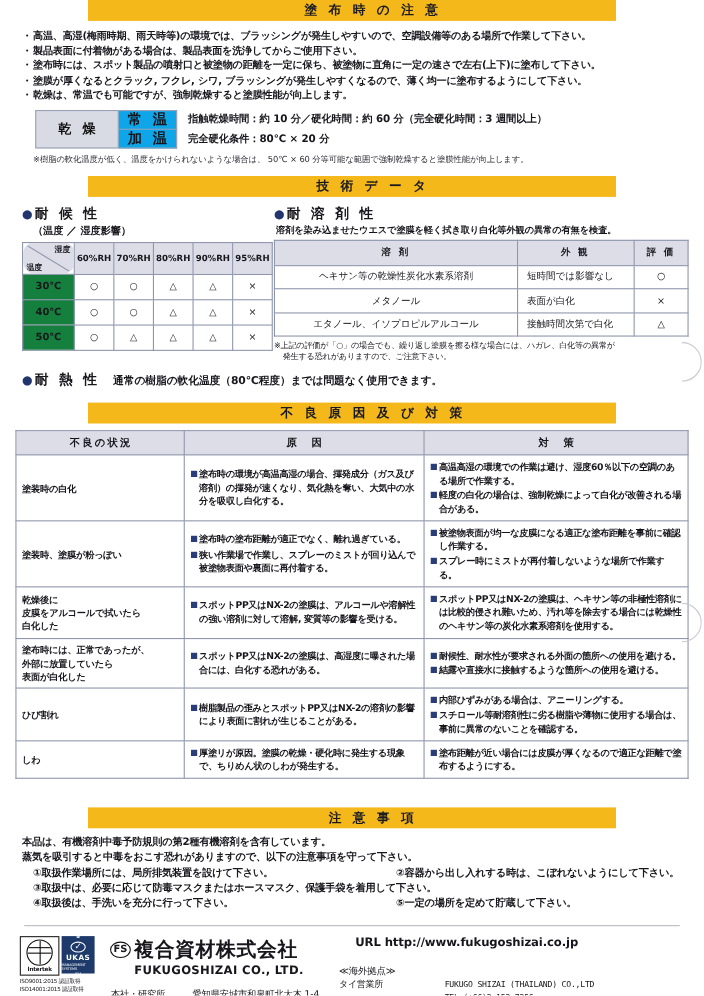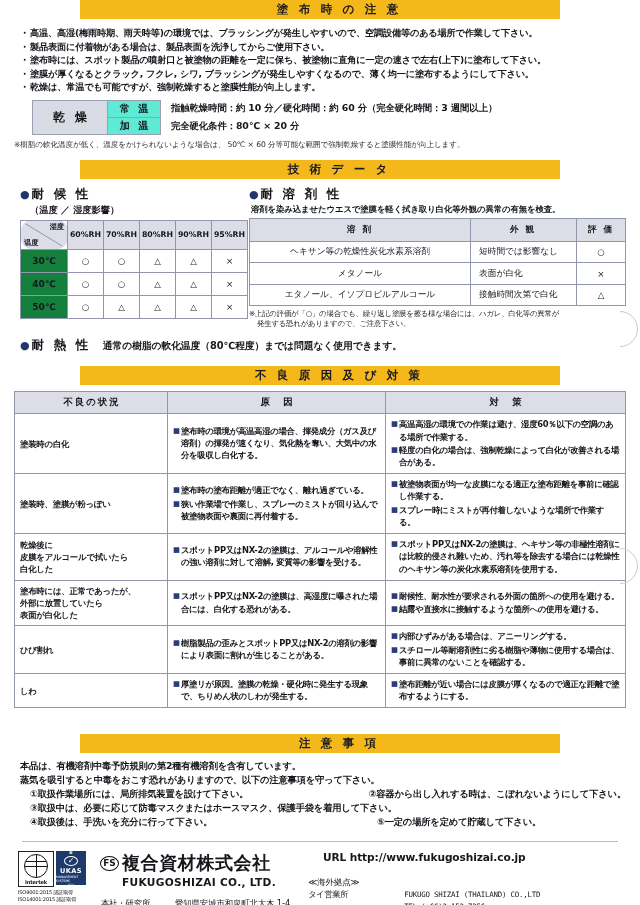--- a/index.html
+++ b/index.html
@@ -76,45 +76,45 @@
     font-size: 12px;
     font-weight: bold;
     letter-spacing: 3px;
     text-indent: 3px;
     color: #111;
   }
   .dry-rows { display: flex; flex-direction: column; }
   .dry-row { display: flex; align-items: stretch; }
   .dry-cond {
     width: 52px;
-    background: #5eead4;
+    background: #0ea5e9;
     border: 1px solid #9aa0b4;
     border-left: none;
     display: flex;
     align-items: center;
     justify-content: center;
-    font-size: 10px;
+    font-size: 13px;
     font-weight: bold;
     letter-spacing: 2.5px;
     text-indent: 2.5px;
     height: 16px;
   }
   .dry-row + .dry-row .dry-cond { border-top: none; }
   .dry-desc {
     padding-left: 10px;
     display: flex;
     align-items: center;
     font-size: 9.4px;
     font-weight: bold;
     white-space: nowrap;
     letter-spacing: -0.1px;
   }
   .note-small {
     font-size: 7.6px;
-    margin: 5px 0 0 0;
+    margin: 5px 0 0 16px;
     letter-spacing: -0.1px;
     color: #2a2a33;
     white-space: nowrap;
   }
 
   
   .tech-head {
     display: flex;
     align-items: baseline;
     font-size: 12.5px;
@@ -233,21 +233,21 @@
 
   
   .caution-body { margin: 6px 0 0 6px; }
   .caution-line {
     font-size: 9.3px;
     font-weight: bold;
     line-height: 14px;
     letter-spacing: -0.2px;
     white-space: nowrap;
   }
-  .caution-pair { display: flex; gap: 17px; }
+  .caution-pair { display: flex; }
   .caution-pair .left { width: 330px; }
   .caution-indent { margin-left: 10px; }
 
   hr.sep {
     border: none;
     border-top: 1px solid #b9b9c2;
     margin: 12px 8px 0 8px;
   }
 
   

